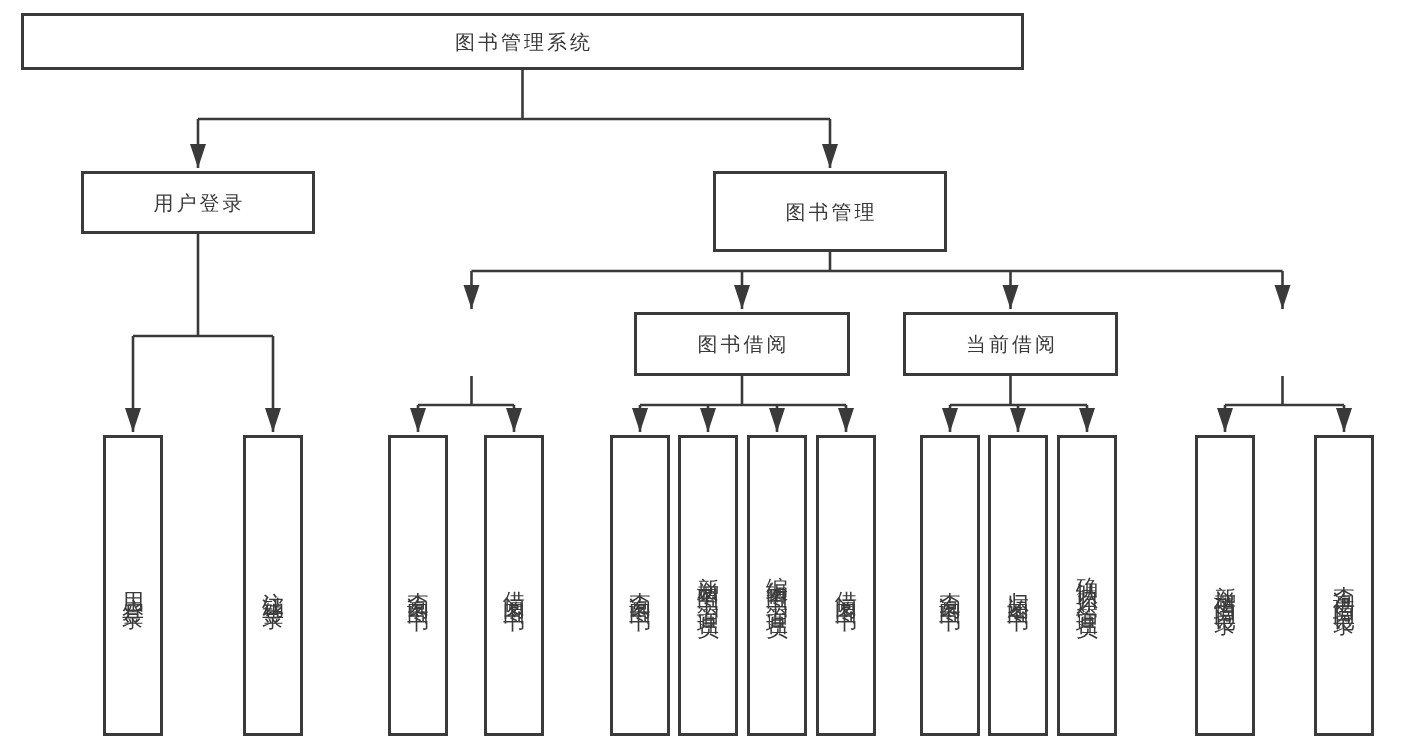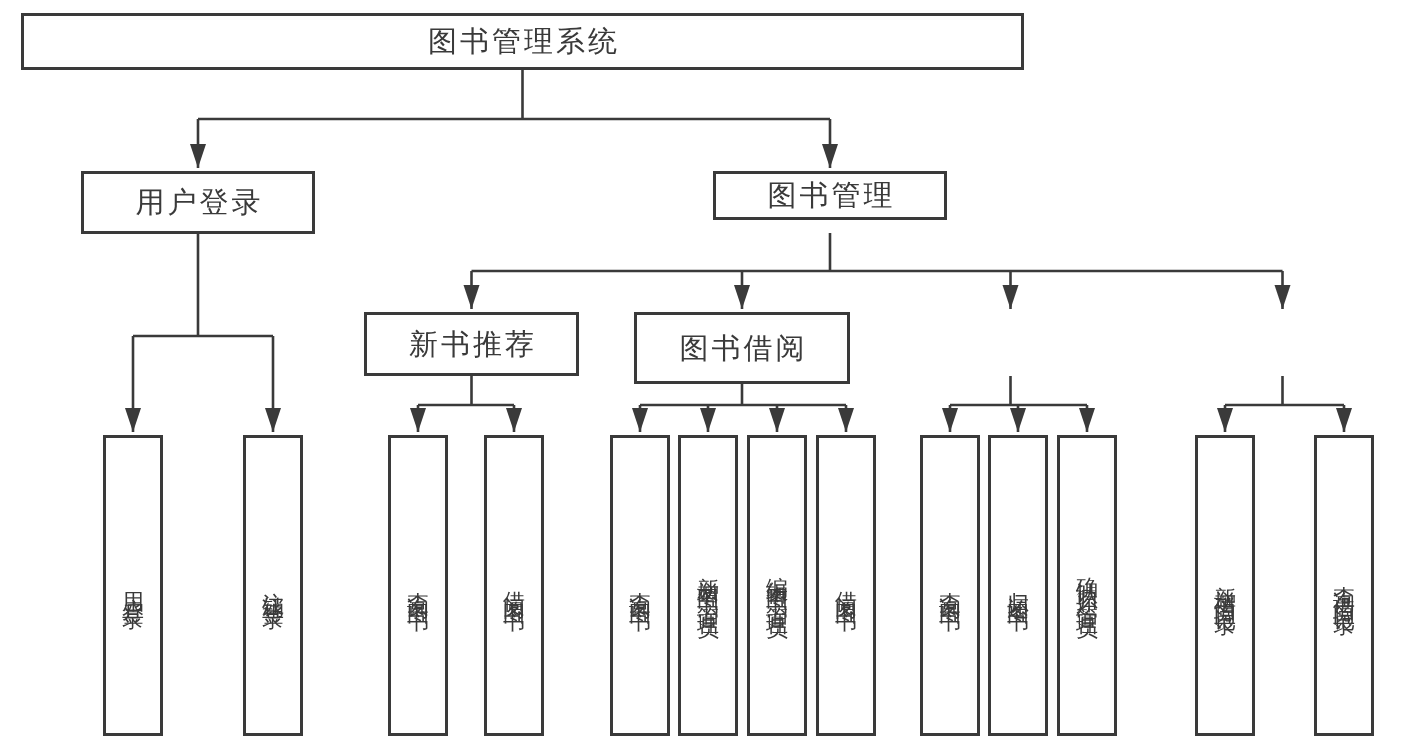--- a/index.html
+++ b/index.html
@@ -23,21 +23,21 @@
     position:absolute;left:0;top:0;z-index:1;
   }
   .connectors g.lines{stroke:var(--line);stroke-width:2.6;fill:none;}
   .connectors .arrowhead{fill:var(--line);stroke:none;}
   .node{
     position:absolute;z-index:2;
     background:var(--box-bg);
     border:3px solid var(--line);
     display:flex;align-items:center;justify-content:center;
     color:var(--text);
-    font-size:29px;line-height:1;letter-spacing:3px;
+    font-size:20px;line-height:1;letter-spacing:3px;
     text-indent:3px; 
     white-space:nowrap;
   }
   .leaf{
     writing-mode:vertical-rl;
     text-orientation:mixed;
     letter-spacing:6px;
     text-indent:0;
     white-space:normal;
     font-size:22px;
@@ -95,24 +95,24 @@
 
       <path d="M1282.5,376 V405 M1225,405 H1344"></path>
       <path d="M1225,405 V432" marker-end="url(#arw)"></path>
       <path d="M1344,405 V432" marker-end="url(#arw)"></path>
     </g>
   </svg>
 
   <div class="node" style="left:21px;top:13px;width:1003px;height:57px;">图书管理系统</div>
 
   <div class="node" style="left:81px;top:171px;width:234px;height:63px;">用户登录</div>
-  <div class="node" style="left:713px;top:171px;width:234px;height:49px;">图书管理</div>
+  <div class="node" style="left:713px;top:171px;width:234px;height:81px;">图书管理</div>
 
-  <div class="node" style="left:364px;top:312px;width:215px;height:64px;">新书推荐</div>
-  <div class="node" style="left:634px;top:312px;width:216px;height:72px;">图书借阅</div>
+  <div class="node" style="left:634px;top:312px;width:216px;height:64px;">图书借阅</div>
+  <div class="node" style="left:903px;top:312px;width:215px;height:64px;">当前借阅</div>
 
   <div class="node leaf" style="left:103px;top:435px;width:60px;height:301px;">用户登录</div>
   <div class="node leaf" style="left:243px;top:435px;width:60px;height:301px;">注销登录</div>
 
   <div class="node leaf" style="left:388px;top:435px;width:60px;height:301px;">查询图书</div>
   <div class="node leaf" style="left:484px;top:435px;width:60px;height:301px;">借阅图书</div>
 
   <div class="node leaf" style="left:610px;top:435px;width:60px;height:301px;">查询图书</div>
   <div class="node leaf" style="left:678px;top:435px;width:60px;height:301px;">新增图书（管理员）</div>
   <div class="node leaf" style="left:747px;top:435px;width:60px;height:301px;">编辑图书（管理员）</div>

